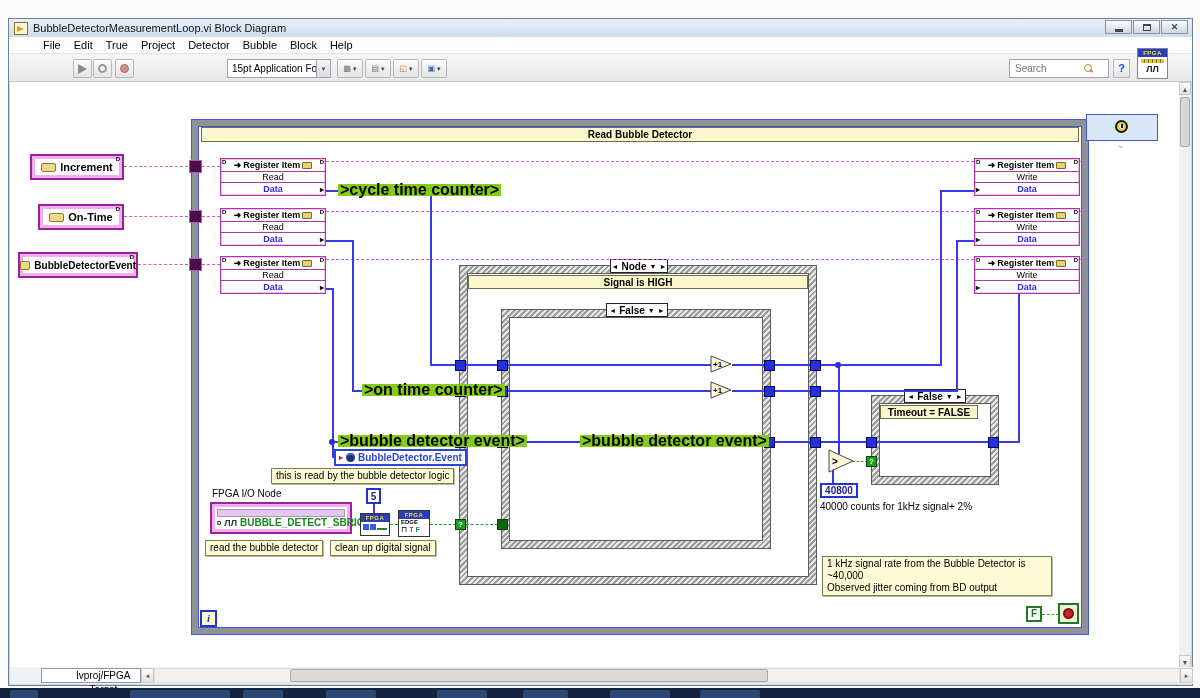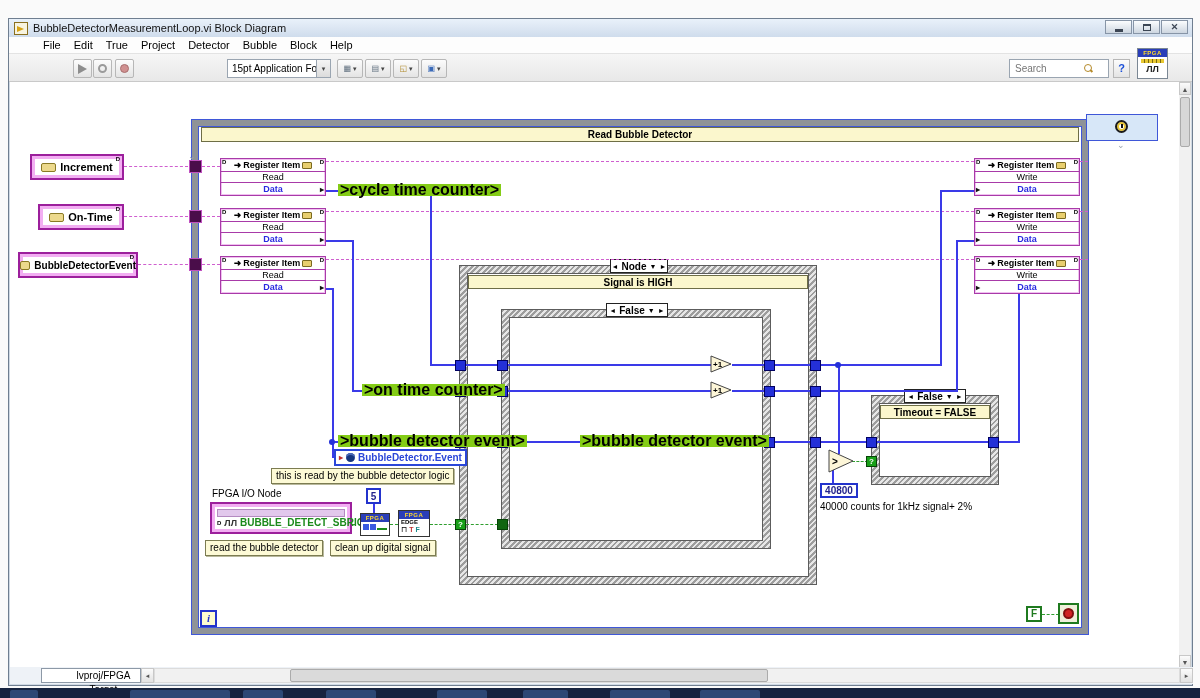--- a/index.html
+++ b/index.html
@@ -189,21 +189,21 @@
 <div id="diagram">
 
   <div class="tloop" style="left:192px;top:120px;width:896px;height:514px"></div>
 
   <div class="case" style="left:460px;top:266px;width:356px;height:318px"></div>
   <div class="case" style="left:502px;top:310px;width:268px;height:238px"></div>
   <div class="case" style="left:872px;top:396px;width:126px;height:88px"></div>
 
   <div class="band" style="left:201px;top:127px;width:878px;height:15px">Read Bubble Detector</div>
   <div class="band" style="left:468px;top:275px;width:340px;height:14px">Signal is HIGH</div>
-  <div class="band" style="left:880px;top:405px;width:110px;height:14px">Timeout = FALSE</div>
+  <div class="band" style="left:880px;top:405px;width:98px;height:14px">Timeout = FALSE</div>
 
   <div class="sel" style="left:610px;top:259px;width:58px">
     <span class="sarr">◄</span>
     <span>Node</span>
     <span class="sarr">▼</span>
     <span class="sarr">►</span>
   </div>
   <div class="sel" style="left:606px;top:303px;width:62px">
     <span class="sarr">◄</span>
     <span>False</span>
@@ -428,20 +428,24 @@
 
   <div class="wlabel" style="left:338px;top:184px;position:absolute">&gt;cycle time counter&gt;</div>
   <div class="wlabel" style="left:362px;top:384px;position:absolute">&gt;on time counter&gt;</div>
   <div class="wlabel" style="left:338px;top:435px;position:absolute">&gt;bubble detector event&gt;</div>
   <div class="wlabel" style="left:580px;top:435px;position:absolute">&gt;bubble detector event&gt;</div>
 
   <div class="cmt" style="left:271px;top:468px;position:absolute">this is read by the bubble detector logic</div>
   <div class="cmt" style="left:205px;top:540px;position:absolute">read the bubble detector</div>
   <div class="cmt" style="left:330px;top:540px;position:absolute">clean up digital signal</div>
   <div class="flabel" style="left:820px;top:501px;position:absolute">40000 counts for 1kHz signal+ 2%</div>
+  <div class="cmt" style="left:822px;top:556px;width:230px;position:absolute">
+    <div>1 kHz signal rate from the Bubble Detector is ~40,000</div>
+    <div>Observed jitter coming from BD output</div>
+  </div>
 
   <div class="iterm" style="left:200px;top:610px;width:17px;height:17px;line-height:13px;position:absolute">i</div>
   <div class="gterm" style="left:1026px;top:606px;width:16px;height:16px;line-height:12px;font-size:10px;position:absolute">F</div>
   <div class="stopterm" style="left:1058px;top:603px;width:21px;height:21px;position:absolute">
     <span class="rdot"></span>
   </div>
 
 </div>
 
 <div class="taskbar">

